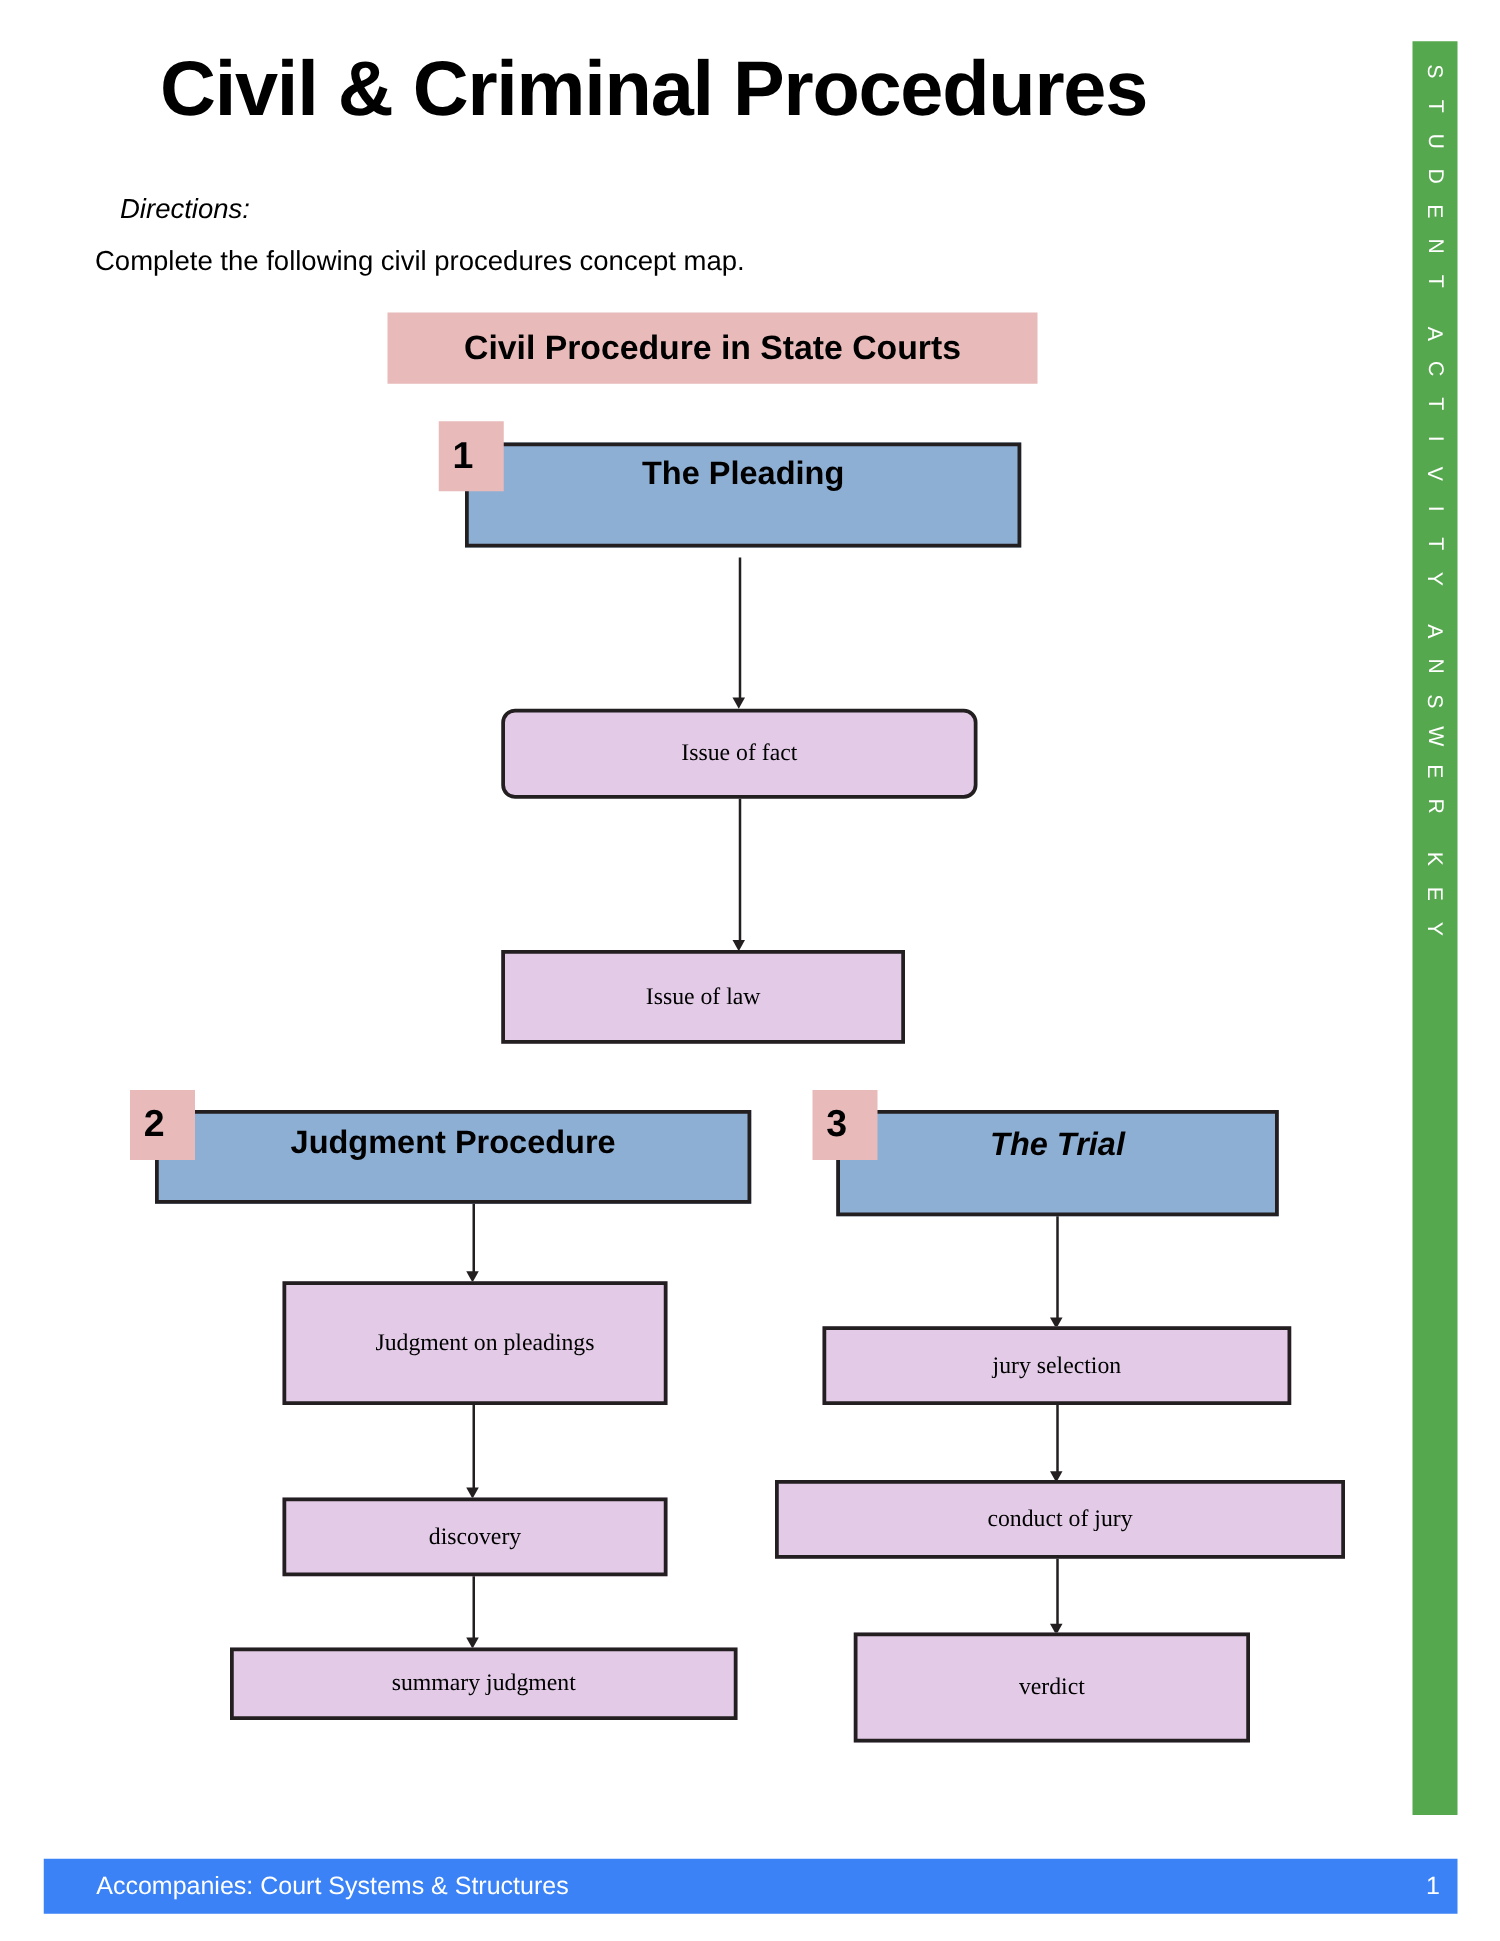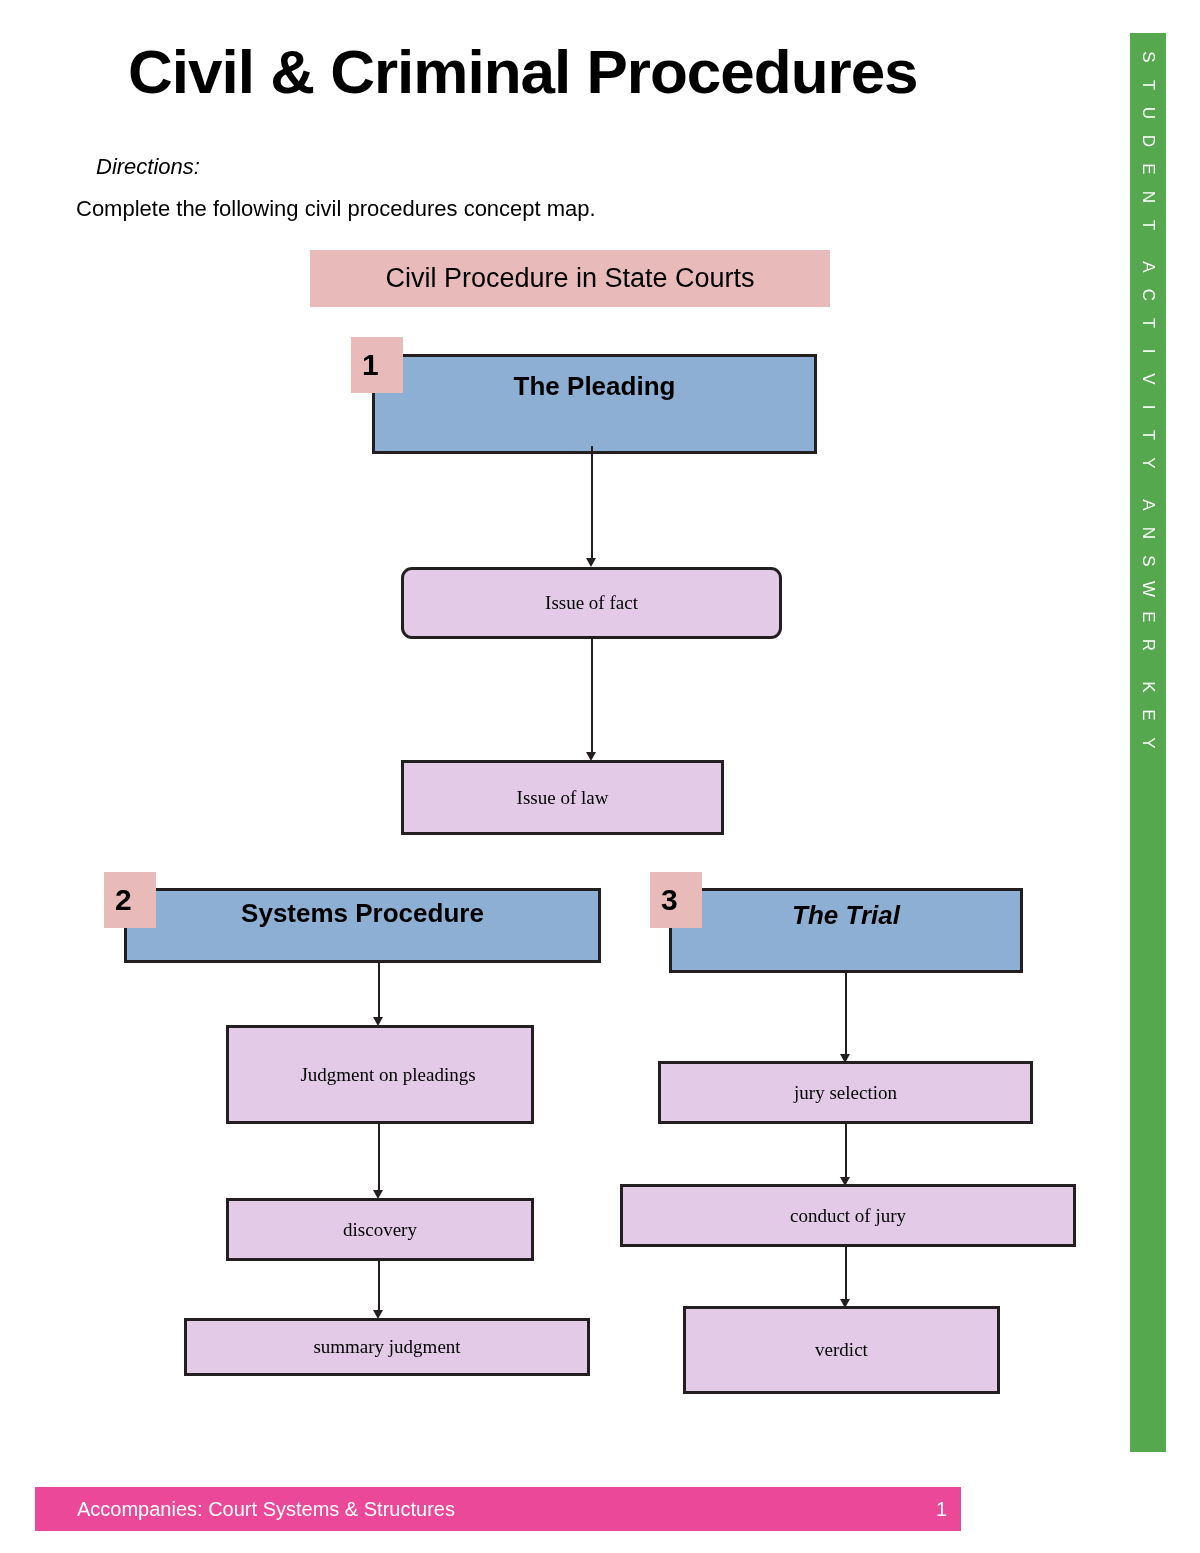--- a/index.html
+++ b/index.html
@@ -37,23 +37,23 @@
     letter-spacing: 0;
     transform: rotate(90deg);
     font-family: "Liberation Sans", sans-serif;
   }
   .side-band .vgap { height: 14px; }
 
   .footer-bar {
     position: absolute;
     left: 35px;
     top: 1487px;
-    width: 926px;
+    width: 1131px;
     height: 44px;
-    background: #ec4899;
+    background: #3b82f6;
     box-sizing: border-box;
   }
   .footer-text {
     position: absolute;
     left: 42px;
     top: 11px;
     color: #ffffff;
     font-size: 20px;
     font-family: "Liberation Sans", sans-serif;
     white-space: nowrap;
@@ -104,21 +104,21 @@
     height: 1440px;
   }
 
   .banner {
     position: absolute;
     background: #e8baba;
     display: flex;
     align-items: center;
     justify-content: center;
     font-size: 27px;
-    font-weight: normal;
+    font-weight: bold;
     font-family: "Liberation Sans", sans-serif;
     box-sizing: border-box;
   }
 
   .node {
     position: absolute;
     box-sizing: border-box;
     border: 3px solid #231f20;
     display: flex;
     align-items: center;
@@ -174,42 +174,42 @@
 <div class="page-title">Civil &amp; Criminal Procedures</div>
 <div class="directions-label">Directions:</div>
 <div class="directions-text">Complete the following civil procedures concept map.</div>
 
 <div class="diagram">
 
   <div class="banner" style="left:310px; top:250px; width:520px; height:57px;">Civil Procedure in State Courts</div>
 
   <div class="numtab" style="left:351px; top:337px;">1</div>
 
-  <div class="node blue" style="left:372px; top:354px; width:445px; height:100px;">
+  <div class="node blue" style="left:372px; top:354px; width:445px; height:84px;">
     <span class="node-label">The Pleading</span>
   </div>
 
   <div class="connector" style="left:591px; top:446px; height:114px;"></div>
   <div class="arrowhead" style="left:586px; top:558px;"></div>
 
   <div class="node purple" style="left:401px; top:567px; width:381px; height:72px;border-radius:11px;">
     <span>Issue of fact</span>
   </div>
 
   <div class="connector" style="left:591px; top:639px; height:117px;"></div>
   <div class="arrowhead" style="left:586px; top:752px;"></div>
 
   <div class="node purple" style="left:401px; top:760px; width:323px; height:75px;">
     <span>Issue of law</span>
   </div>
 
   <div class="numtab" style="left:104px; top:872px;">2</div>
 
   <div class="node blue" style="left:124px; top:888px; width:477px; height:75px;">
-    <span class="node-label" style="top:-12px;">Systems Procedure</span>
+    <span class="node-label" style="top:-12px;">Judgment Procedure</span>
   </div>
 
   <div class="connector" style="left:378px; top:963px; height:58px;"></div>
   <div class="arrowhead" style="left:373px; top:1017px;"></div>
 
   <div class="node purple" style="left:226px; top:1025px; width:308px; height:99px;padding-left:16px;">
     <span>Judgment on pleadings</span>
   </div>
 
   <div class="connector" style="left:378px; top:1124px; height:70px;"></div>

